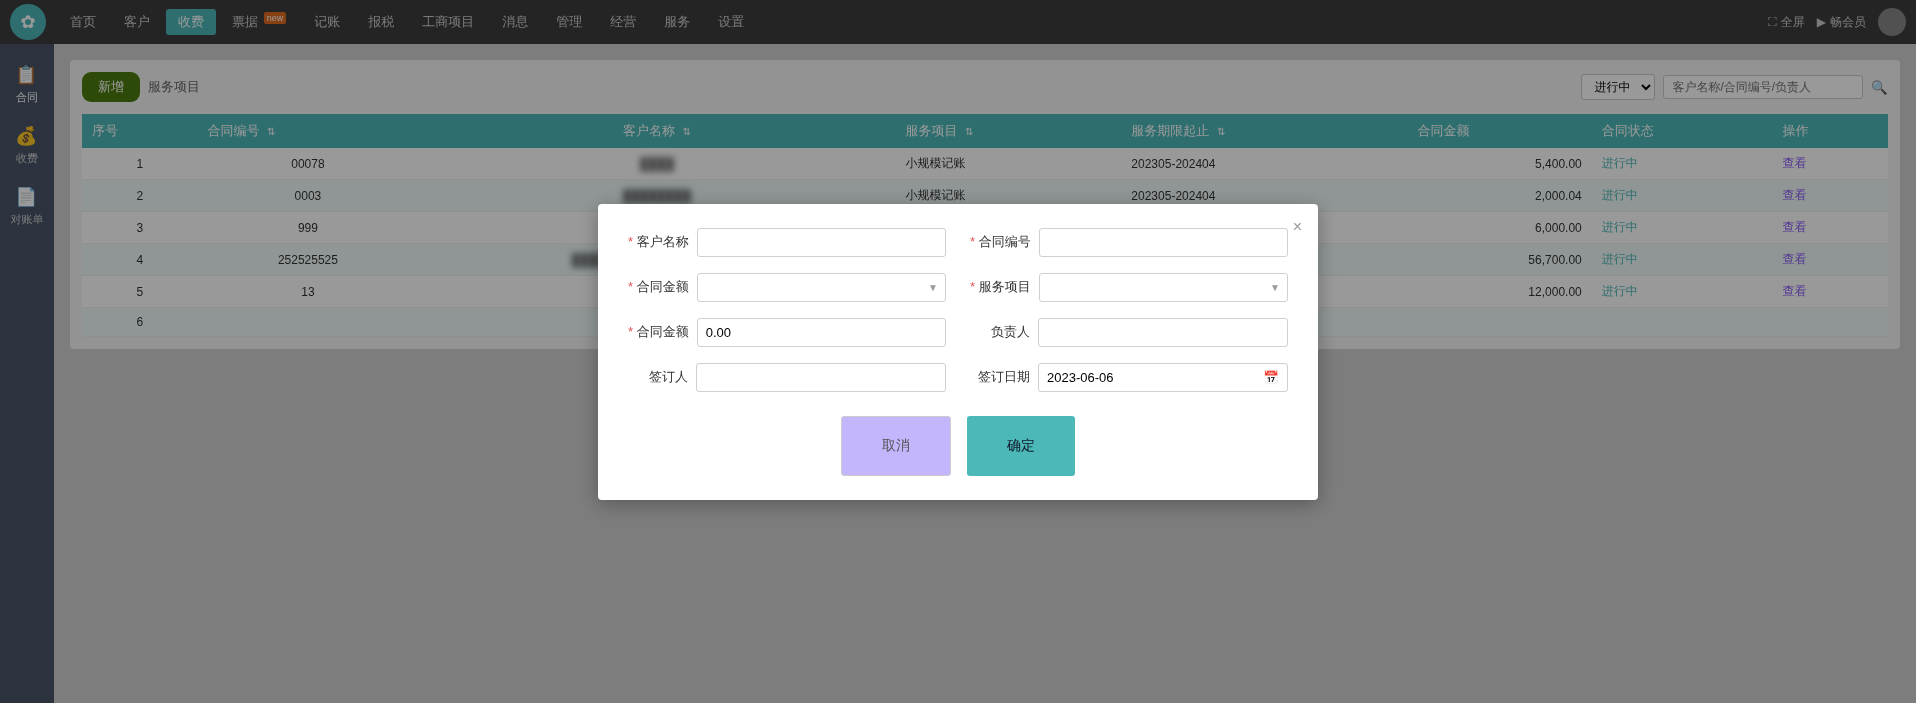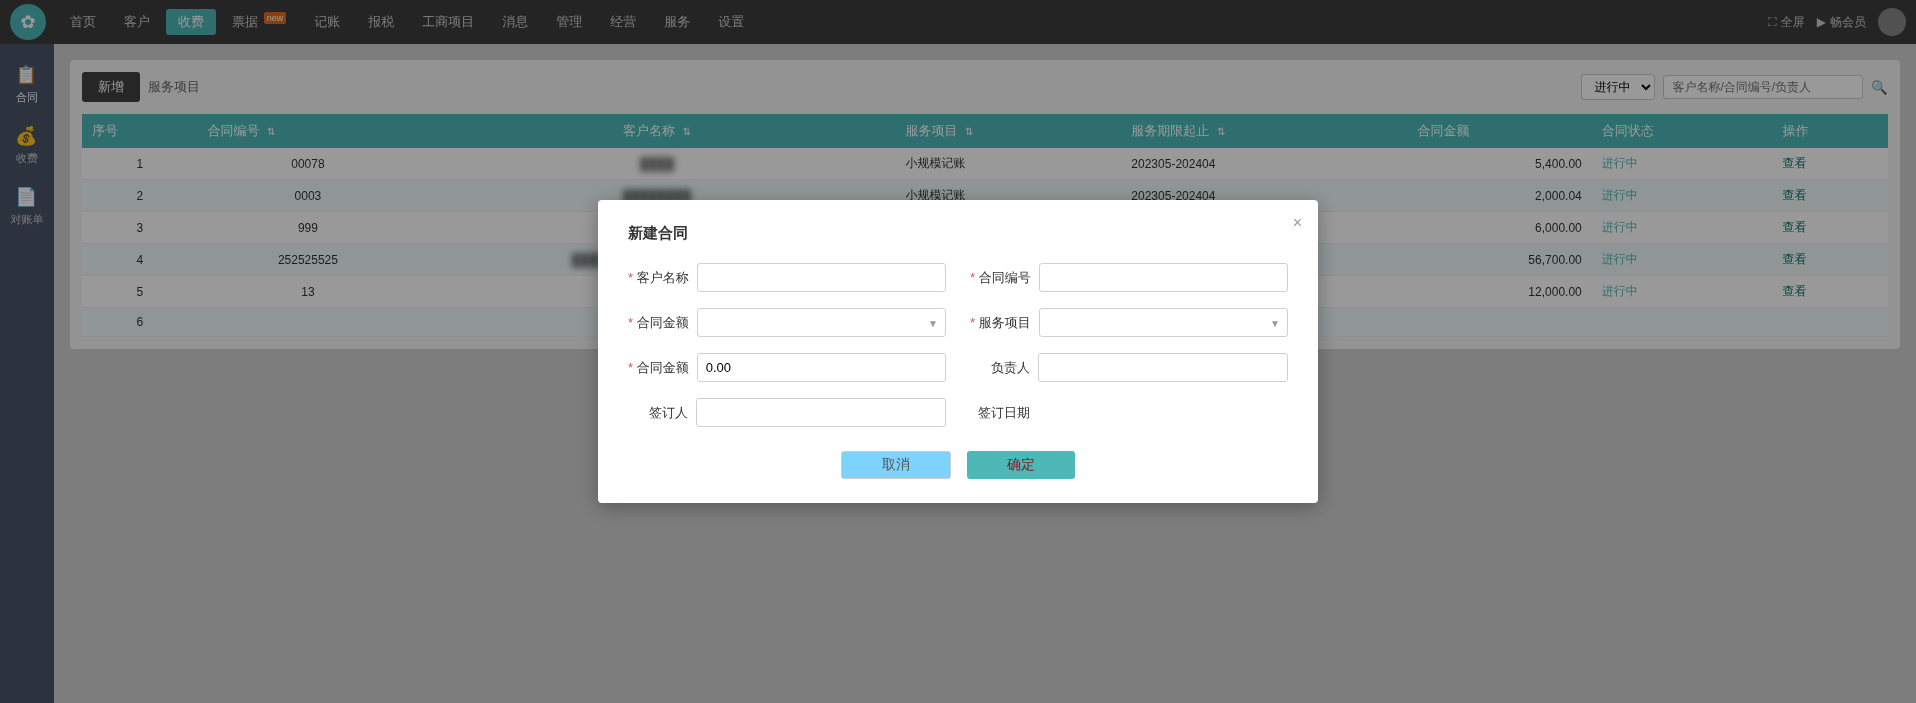--- a/index.html
+++ b/index.html
@@ -132,25 +132,25 @@
     }
 
     
     .toolbar {
       display: flex;
       align-items: center;
       gap: 8px;
       margin-bottom: 12px;
     }
     .btn-new {
-      background: #404040;
+      background: #4d7c0f;
       color: white;
       border: none;
       padding: 6px 16px;
-      border-radius: 3px;
+      border-radius: 9px;
       cursor: pointer;
       font-size: 13px;
     }
     .toolbar-label {
       color: #666;
       font-size: 13px;
     }
     .toolbar-right {
       margin-left: auto;
       display: flex;
@@ -204,21 +204,21 @@
       border-bottom: 1px solid #eee;
     }
     .data-table tbody td.center { text-align: center; }
     .data-table tbody td.right { text-align: right; }
     .sort-icon { font-size: 10px; margin-left: 4px; }
     .status-tag {
       color: #4db8b8;
       font-size: 12px;
     }
     .action-link {
-      color: #0f766e;
+      color: #8b5cf6;
       cursor: pointer;
       font-size: 12px;
     }
     .blurred {
       color: transparent;
       text-shadow: 0 0 6px rgba(0,0,0,0.5);
       user-select: none;
     }
 
     
@@ -331,33 +331,33 @@
       pointer-events: none;
       font-size: 13px;
     }
     .modal-footer {
       margin-top: 24px;
       display: flex;
       justify-content: center;
       gap: 16px;
     }
     .btn-cancel {
-      padding: 4px 40px;
+      padding: 20px 40px;
       border: 1px solid #ccc;
-      background: #7dd3fc;
+      background: #c4b5fd;
       border-radius: 3px;
       cursor: pointer;
       font-size: 14px;
       color: #555;
     }
     .btn-confirm {
       padding: 0 40px;
       border: none;
       background: #4db8b8;
-      color: #7f1d1d;
+      color: #0f172a;
       border-radius: 3px;
       cursor: pointer;
       font-size: 14px;
     }
   </style>
 </head>
 <body>
 
 <div class="top-nav">
   <div class="logo">
@@ -515,21 +515,20 @@
   </tr>
           </tbody>
       </table>
     </div>
   </div>
 </div>
 
 <div class="modal-overlay">
   <div class="modal">
     <button class="modal-close">×</button>
-    <div class="modal-title">新建合同</div>
 
     <div class="form-grid">
 
       <div class="form-row">
         <label class="form-label required">客户名称</label>
         <input class="form-input" type="text" style="">
       </div>
       <div class="form-row">
         <label class="form-label required">合同编号</label>
         <input class="form-input" type="text" style="">
@@ -562,20 +561,24 @@
         <label class="form-label">负责人</label>
         <input class="form-input" type="text" style="">
       </div>
 
       <div class="form-row">
         <label class="form-label">签订人</label>
         <input class="form-input" type="text" style="">
       </div>
       <div class="form-row">
         <label class="form-label">签订日期</label>
+        <div class="date-input-wrapper">
+          <input class="date-input" type="text" value="2023-06-06" style="">
+          <span class="calendar-icon">📅</span>
+        </div>
       </div>
 
     </div>
 
     <div class="modal-footer">
       <button class="btn-cancel">取消</button>
       <button class="btn-confirm">确定</button>
     </div>
   </div>
 </div>

